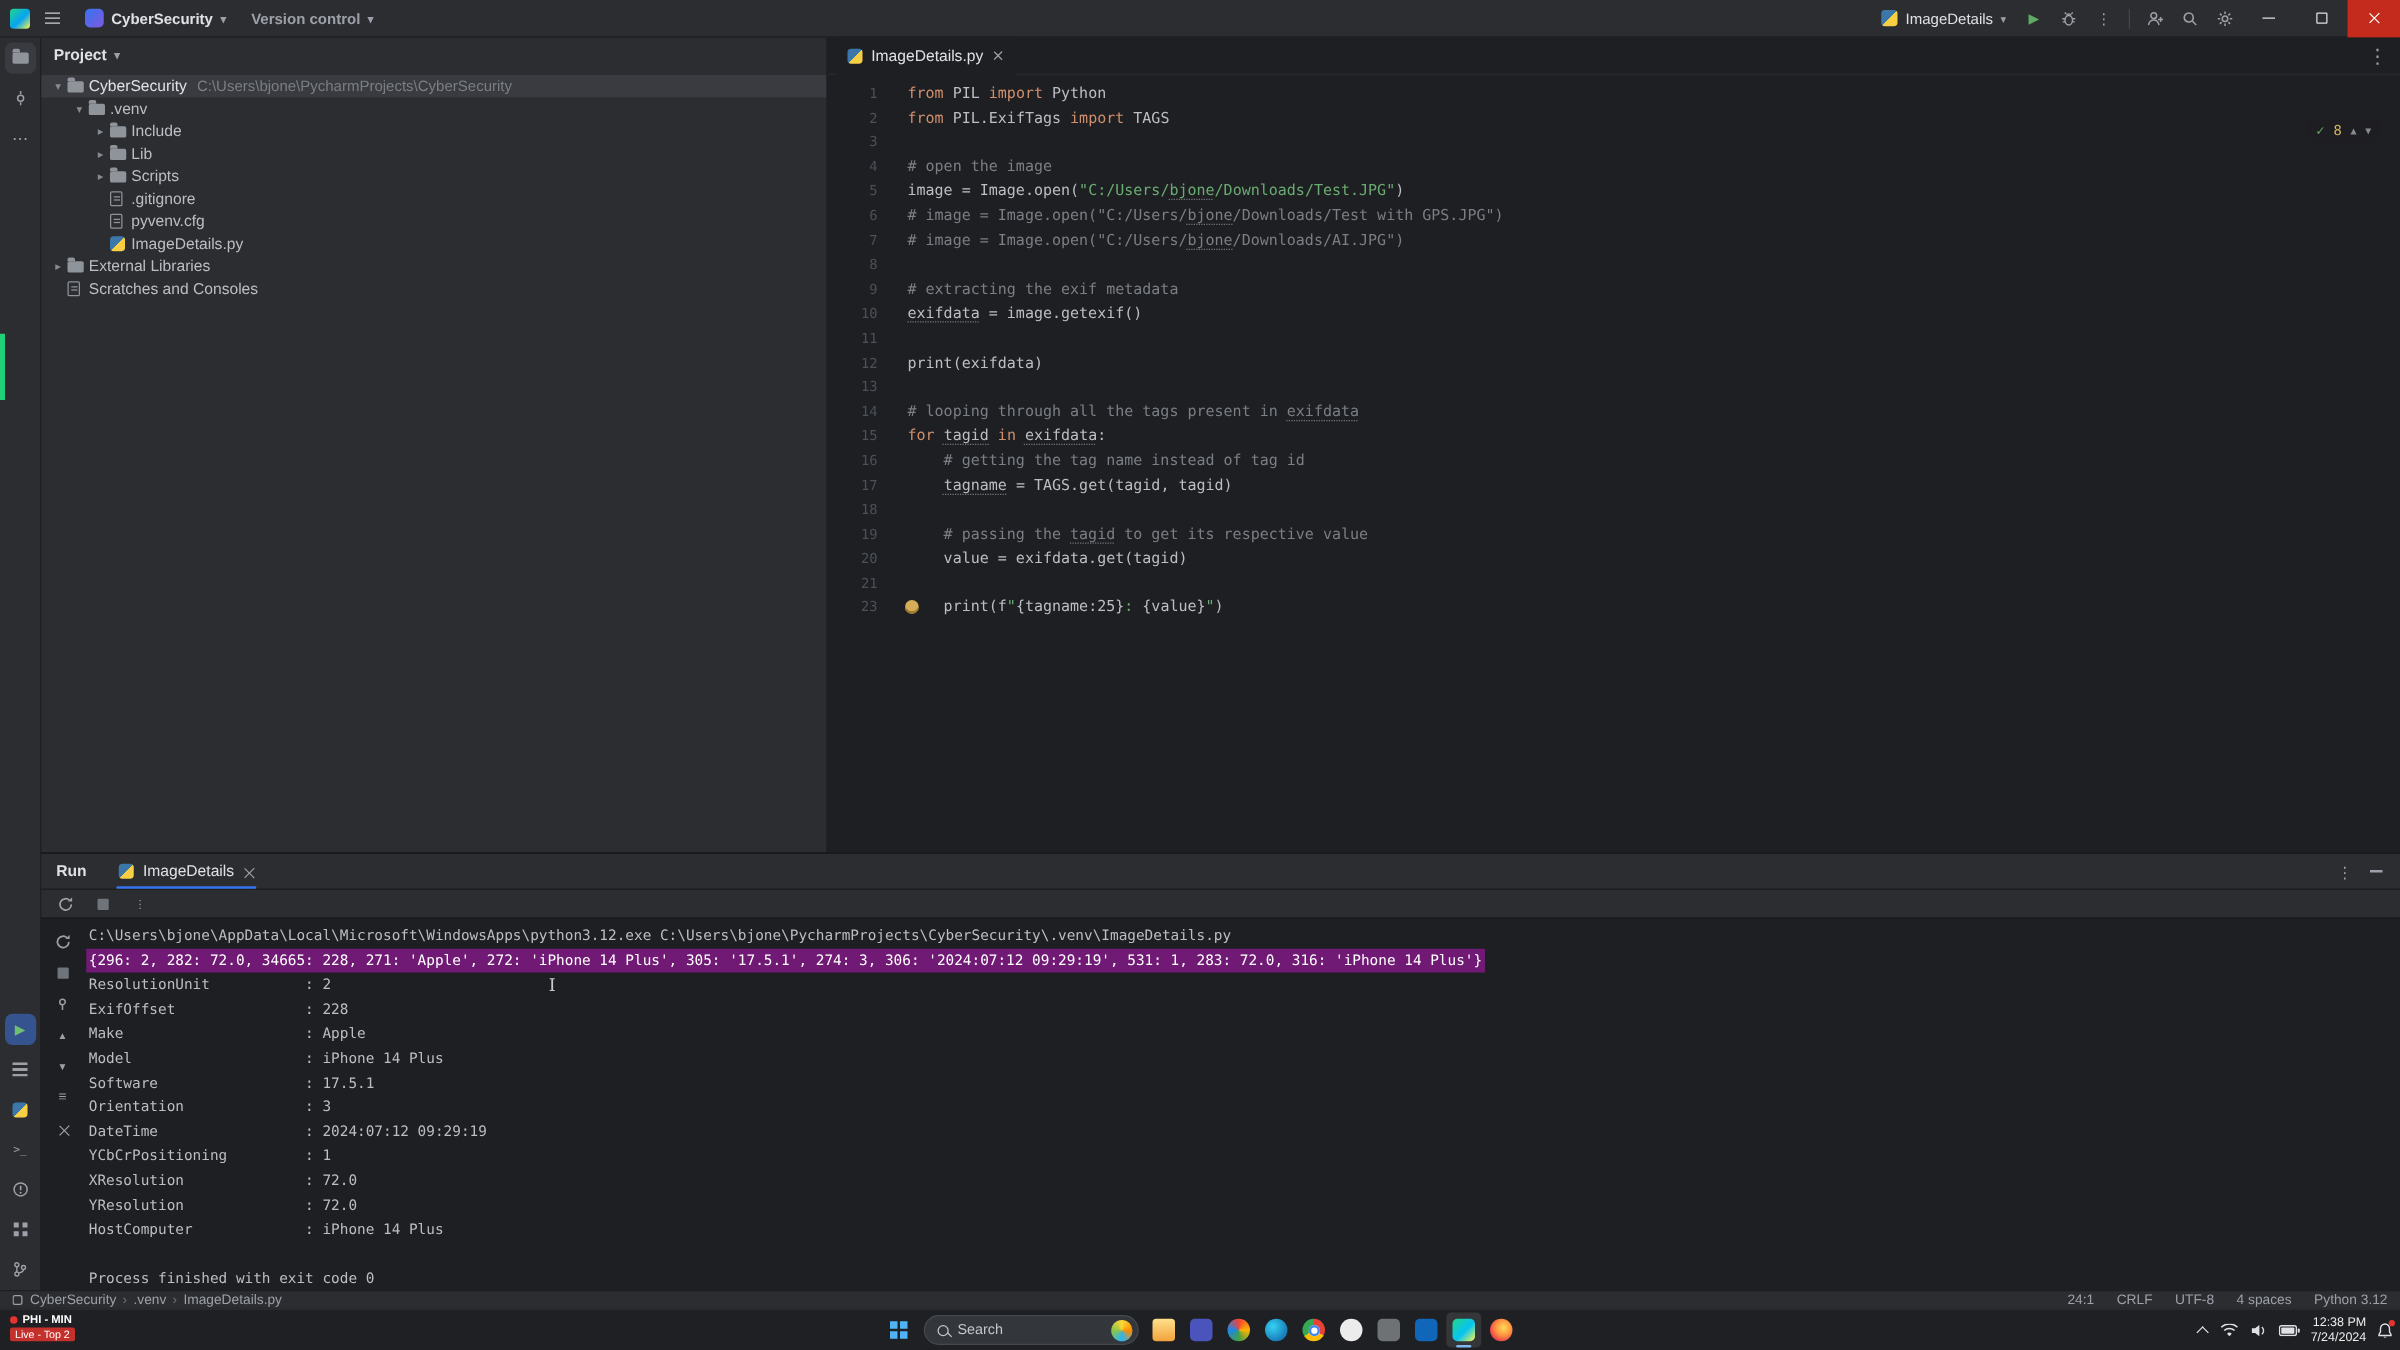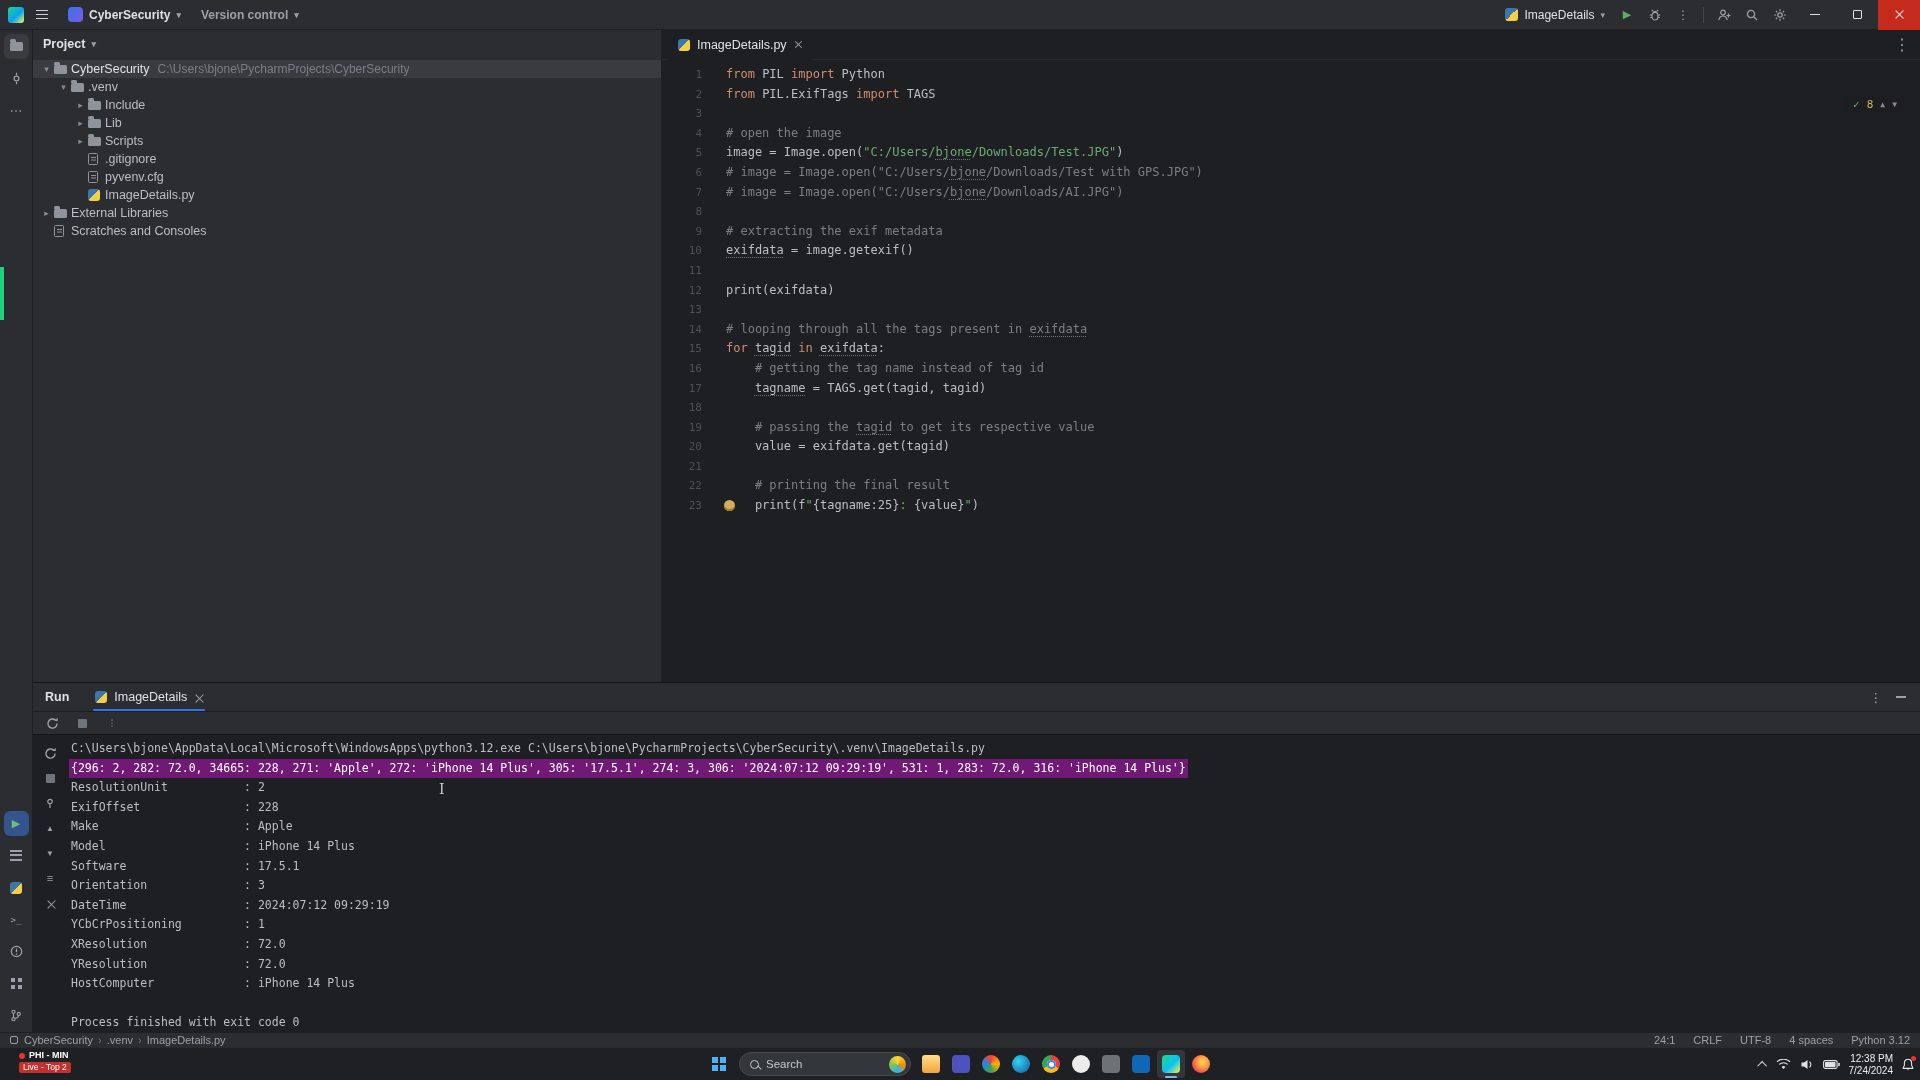--- a/index.html
+++ b/index.html
@@ -99,21 +99,21 @@
 
   
   .statusbar{height:15px;background:#2B2D30;border-top:1px solid #1E1F22;display:flex;align-items:center;justify-content:space-between;font-size:11px;color:#9DA0A8;padding:0 10px}
   .sb-left{display:flex;align-items:center;gap:6px;overflow:hidden}
   .sb-sq{width:8px;height:8px;border:1.1px solid #9DA0A8;border-radius:2px;display:inline-block}
   .crumbsep{margin:0 5px;color:#6F737A}
   .sb-right{display:flex;align-items:center;gap:18px}
 
   
   .taskbar{height:33px;background:#1E2023;border-top:1px solid rgba(255,255,255,.05);position:relative;display:flex;align-items:center}
-  .stream-overlay{position:absolute;left:19px;top:2px;font-size:9px;line-height:11px;color:#FFF}
+  .stream-overlay{position:absolute;left:8px;top:2px;font-size:9px;line-height:11px;color:#FFF}
   .stream-l1{display:flex;align-items:center;gap:4px;font-weight:700}
   .reddot{width:6px;height:6px;border-radius:50%;background:#E3342F;display:inline-block}
   .stream-l2{display:inline-block;background:#C4302B;color:#FFF;border-radius:2px;padding:0 4px;margin-top:1px;font-size:8.5px}
   .tb-center{position:absolute;left:50%;transform:translateX(-50%);display:flex;align-items:center;gap:6px}
   .startbtn,.app{width:28px;height:28px;display:flex;align-items:center;justify-content:center;border-radius:4px;position:relative}
   .startgrid{width:14px;height:14px;background:linear-gradient(#4FB3F6,#4FB3F6) 0 0/6.4px 6.4px no-repeat,linear-gradient(#4FB3F6,#4FB3F6) 7.8px 0/6.4px 6.4px no-repeat,linear-gradient(#4FB3F6,#4FB3F6) 0 7.8px/6.4px 6.4px no-repeat,linear-gradient(#4FB3F6,#4FB3F6) 7.8px 7.8px/6.4px 6.4px no-repeat}
   .searchpill{width:172px;height:24px;border-radius:12px;background:#33373B;border:1px solid #45494E;display:flex;align-items:center;gap:7px;padding:0 4px 0 10px;color:#C3C6CA;font-size:11.5px}
   .cssmag{width:9px;height:9px;border:1.4px solid #C3C6CA;border-radius:50%;position:relative;flex:0 0 9px}
   .cssmag::after{content:"";position:absolute;width:4.5px;height:1.4px;background:#C3C6CA;right:-3.8px;bottom:-1px;transform:rotate(45deg)}
   .weathercirc{margin-left:auto;width:17px;height:17px;border-radius:50%;background:conic-gradient(#FDD835,#FB8C00,#29B6F6,#8BC34A,#FDD835)}
@@ -376,21 +376,20 @@
                 <div class="code-line"><span class="gutter">12</span><span class="ltext"><span class="tok p">print(exifdata)</span></span></div>
                 <div class="code-line"><span class="gutter">13</span><span class="ltext"></span></div>
                 <div class="code-line"><span class="gutter">14</span><span class="ltext"><span class="tok c"># looping through all the tags present in </span><span class="tok c u">exifdata</span></span></div>
                 <div class="code-line"><span class="gutter">15</span><span class="ltext"><span class="tok k">for</span><span class="tok p"> </span><span class="tok p u">tagid</span><span class="tok p"> </span><span class="tok k">in</span><span class="tok p"> </span><span class="tok p u">exifdata</span><span class="tok p">:</span></span></div>
                 <div class="code-line"><span class="gutter">16</span><span class="ltext"><span class="tok c">    # getting the tag name instead of tag id</span></span></div>
                 <div class="code-line"><span class="gutter">17</span><span class="ltext"><span class="tok p">    </span><span class="tok p u">tagname</span><span class="tok p"> = TAGS.get(tagid, tagid)</span></span></div>
                 <div class="code-line"><span class="gutter">18</span><span class="ltext"></span></div>
                 <div class="code-line"><span class="gutter">19</span><span class="ltext"><span class="tok c">    # passing the </span><span class="tok c u">tagid</span><span class="tok c"> to get its respective value</span></span></div>
                 <div class="code-line"><span class="gutter">20</span><span class="ltext"><span class="tok p">    value = exifdata.get(tagid)</span></span></div>
                 <div class="code-line"><span class="gutter">21</span><span class="ltext"></span></div>
-                <div class="code-line"><span class="gutter">22</span><span class="ltext"><span class="tok c">    # printing the final result</span></span></div>
                 <div class="code-line"><span class="gutter">23</span><span class="ltext"><span class="tok p">    print(f</span><span class="tok s">"</span><span class="tok p">{tagname:25}</span><span class="tok s">: </span><span class="tok p">{value}</span><span class="tok s">"</span><span class="tok p">)</span></span><span class="bulb"></span></div>
               </div>
             <div class="insp">
               <span class="ok">✓</span>
               <span class="cnt">8</span>
               <span class="mini">▲</span>
               <span class="mini">▼</span>
             </div>
           </div>
         </section>

